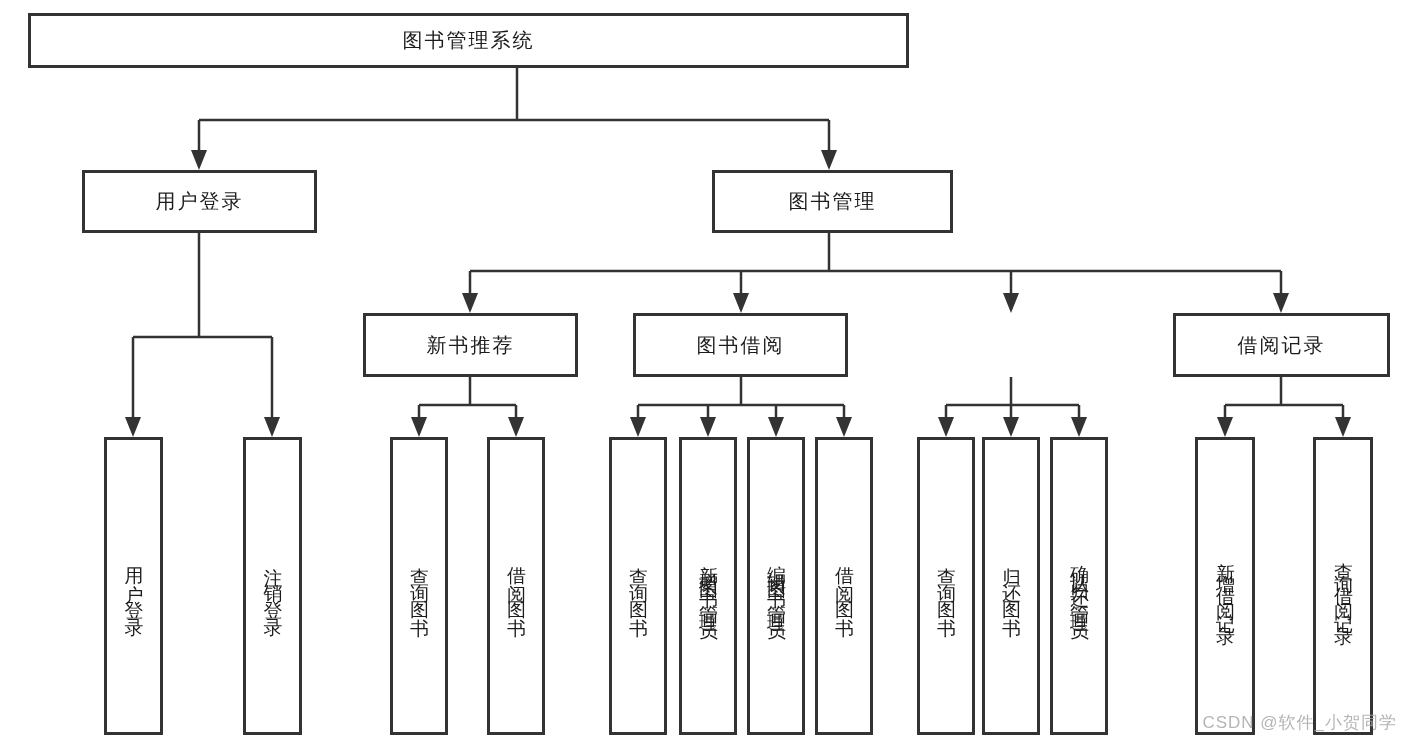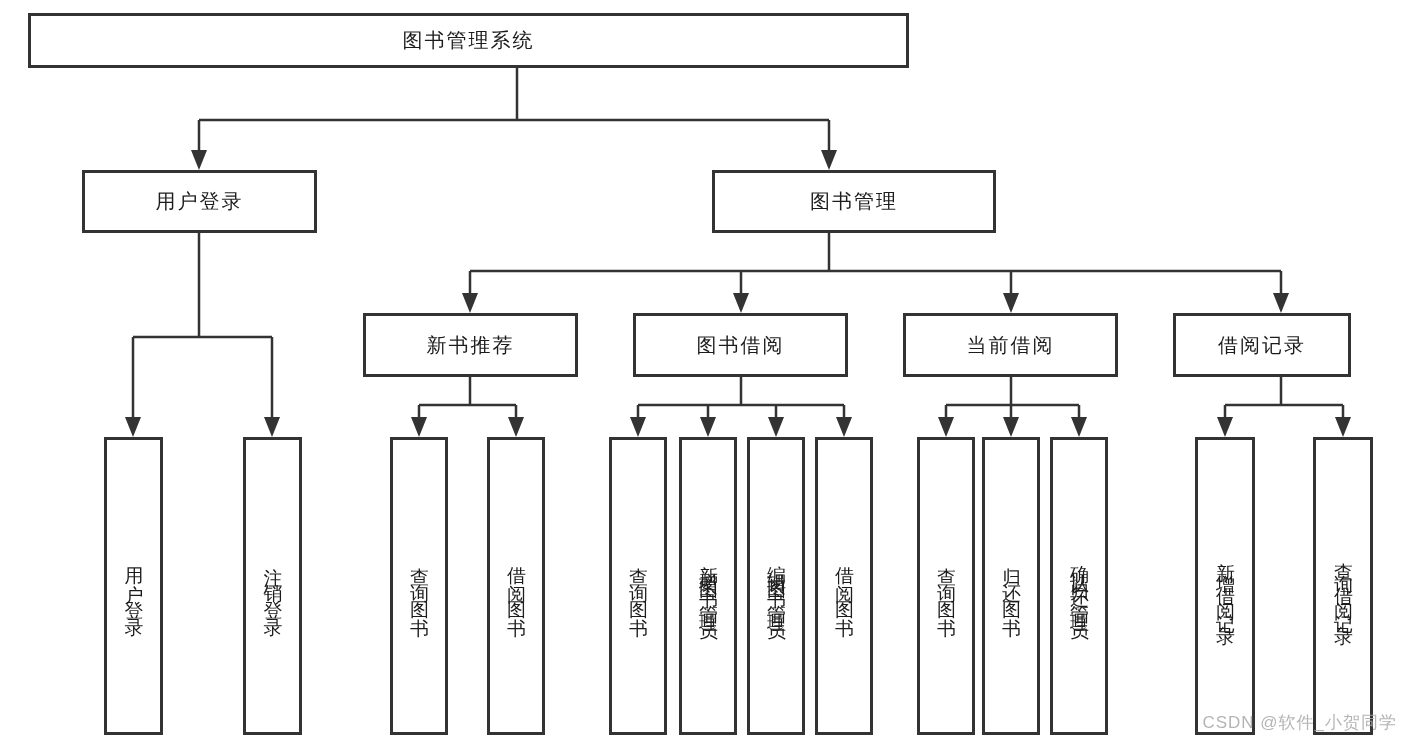--- a/index.html
+++ b/index.html
@@ -17,25 +17,25 @@
   .leaf span{
     writing-mode:vertical-rl;text-orientation:mixed;
     font-size:19px;line-height:1.1;
   }
   .sp-lg{letter-spacing:17px;}
   .sp-md{letter-spacing:13px;}
   .sp-sm{letter-spacing:8px;}
   
   .n-root {left:28px;  top:13px;  width:881px;height:55px;}
   .n-l2-0 {left:82px;  top:170px; width:235px; height:63px;}
-  .n-l2-1 {left:712px; top:170px; width:284px; height:63px;}
+  .n-l2-1 {left:712px; top:170px; width:241px; height:63px;}
   .n-l3-0 {left:363px; top:313px; width:215px; height:64px;}
   .n-l3-1 {left:633px; top:313px; width:215px; height:64px;text-align:right;}
   .n-l3-2 {left:903px; top:313px; width:215px; height:64px;}
-  .n-l3-3 {left:1173px;top:313px; width:178px; height:64px;}
+  .n-l3-3 {left:1173px;top:313px; width:217px; height:64px;}
   .n-g1-0 {left:104px; top:437px; width:59px;  height:298px;}
   .n-g1-1 {left:243px; top:437px; width:59px;  height:298px;}
   .n-g2-0 {left:390px; top:437px; width:58px;  height:298px;}
   .n-g2-1 {left:487px; top:437px; width:58px;  height:298px;}
   .n-g3-0 {left:609px; top:437px; width:58px;  height:298px;}
   .n-g3-1 {left:679px; top:437px; width:58px;  height:298px;}
   .n-g3-2 {left:747px; top:437px; width:58px;  height:298px;}
   .n-g3-3 {left:815px; top:437px; width:58px;  height:298px;}
   .n-g4-0 {left:917px; top:437px; width:58px;  height:298px;}
   .n-g4-1 {left:982px; top:437px; width:58px;  height:298px;}
@@ -86,23 +86,20 @@
   <div class="node h-node n-l2-1">
     <span>图书管理</span>
   </div>
 
   <div class="node h-node n-l3-0">
     <span>新书推荐</span>
   </div>
   <div class="node h-node n-l3-1">
     <span>图书借阅</span>
   </div>
-  <div class="node h-node n-l3-2">
-    <span>当前借阅</span>
-  </div>
   <div class="node h-node n-l3-3">
     <span>借阅记录</span>
   </div>
 
   <div class="node leaf n-g1-0">
     <span class="sp-lg">用户登录</span>
   </div>
   <div class="node leaf n-g1-1">
     <span class="sp-lg">注销登录</span>
   </div>

